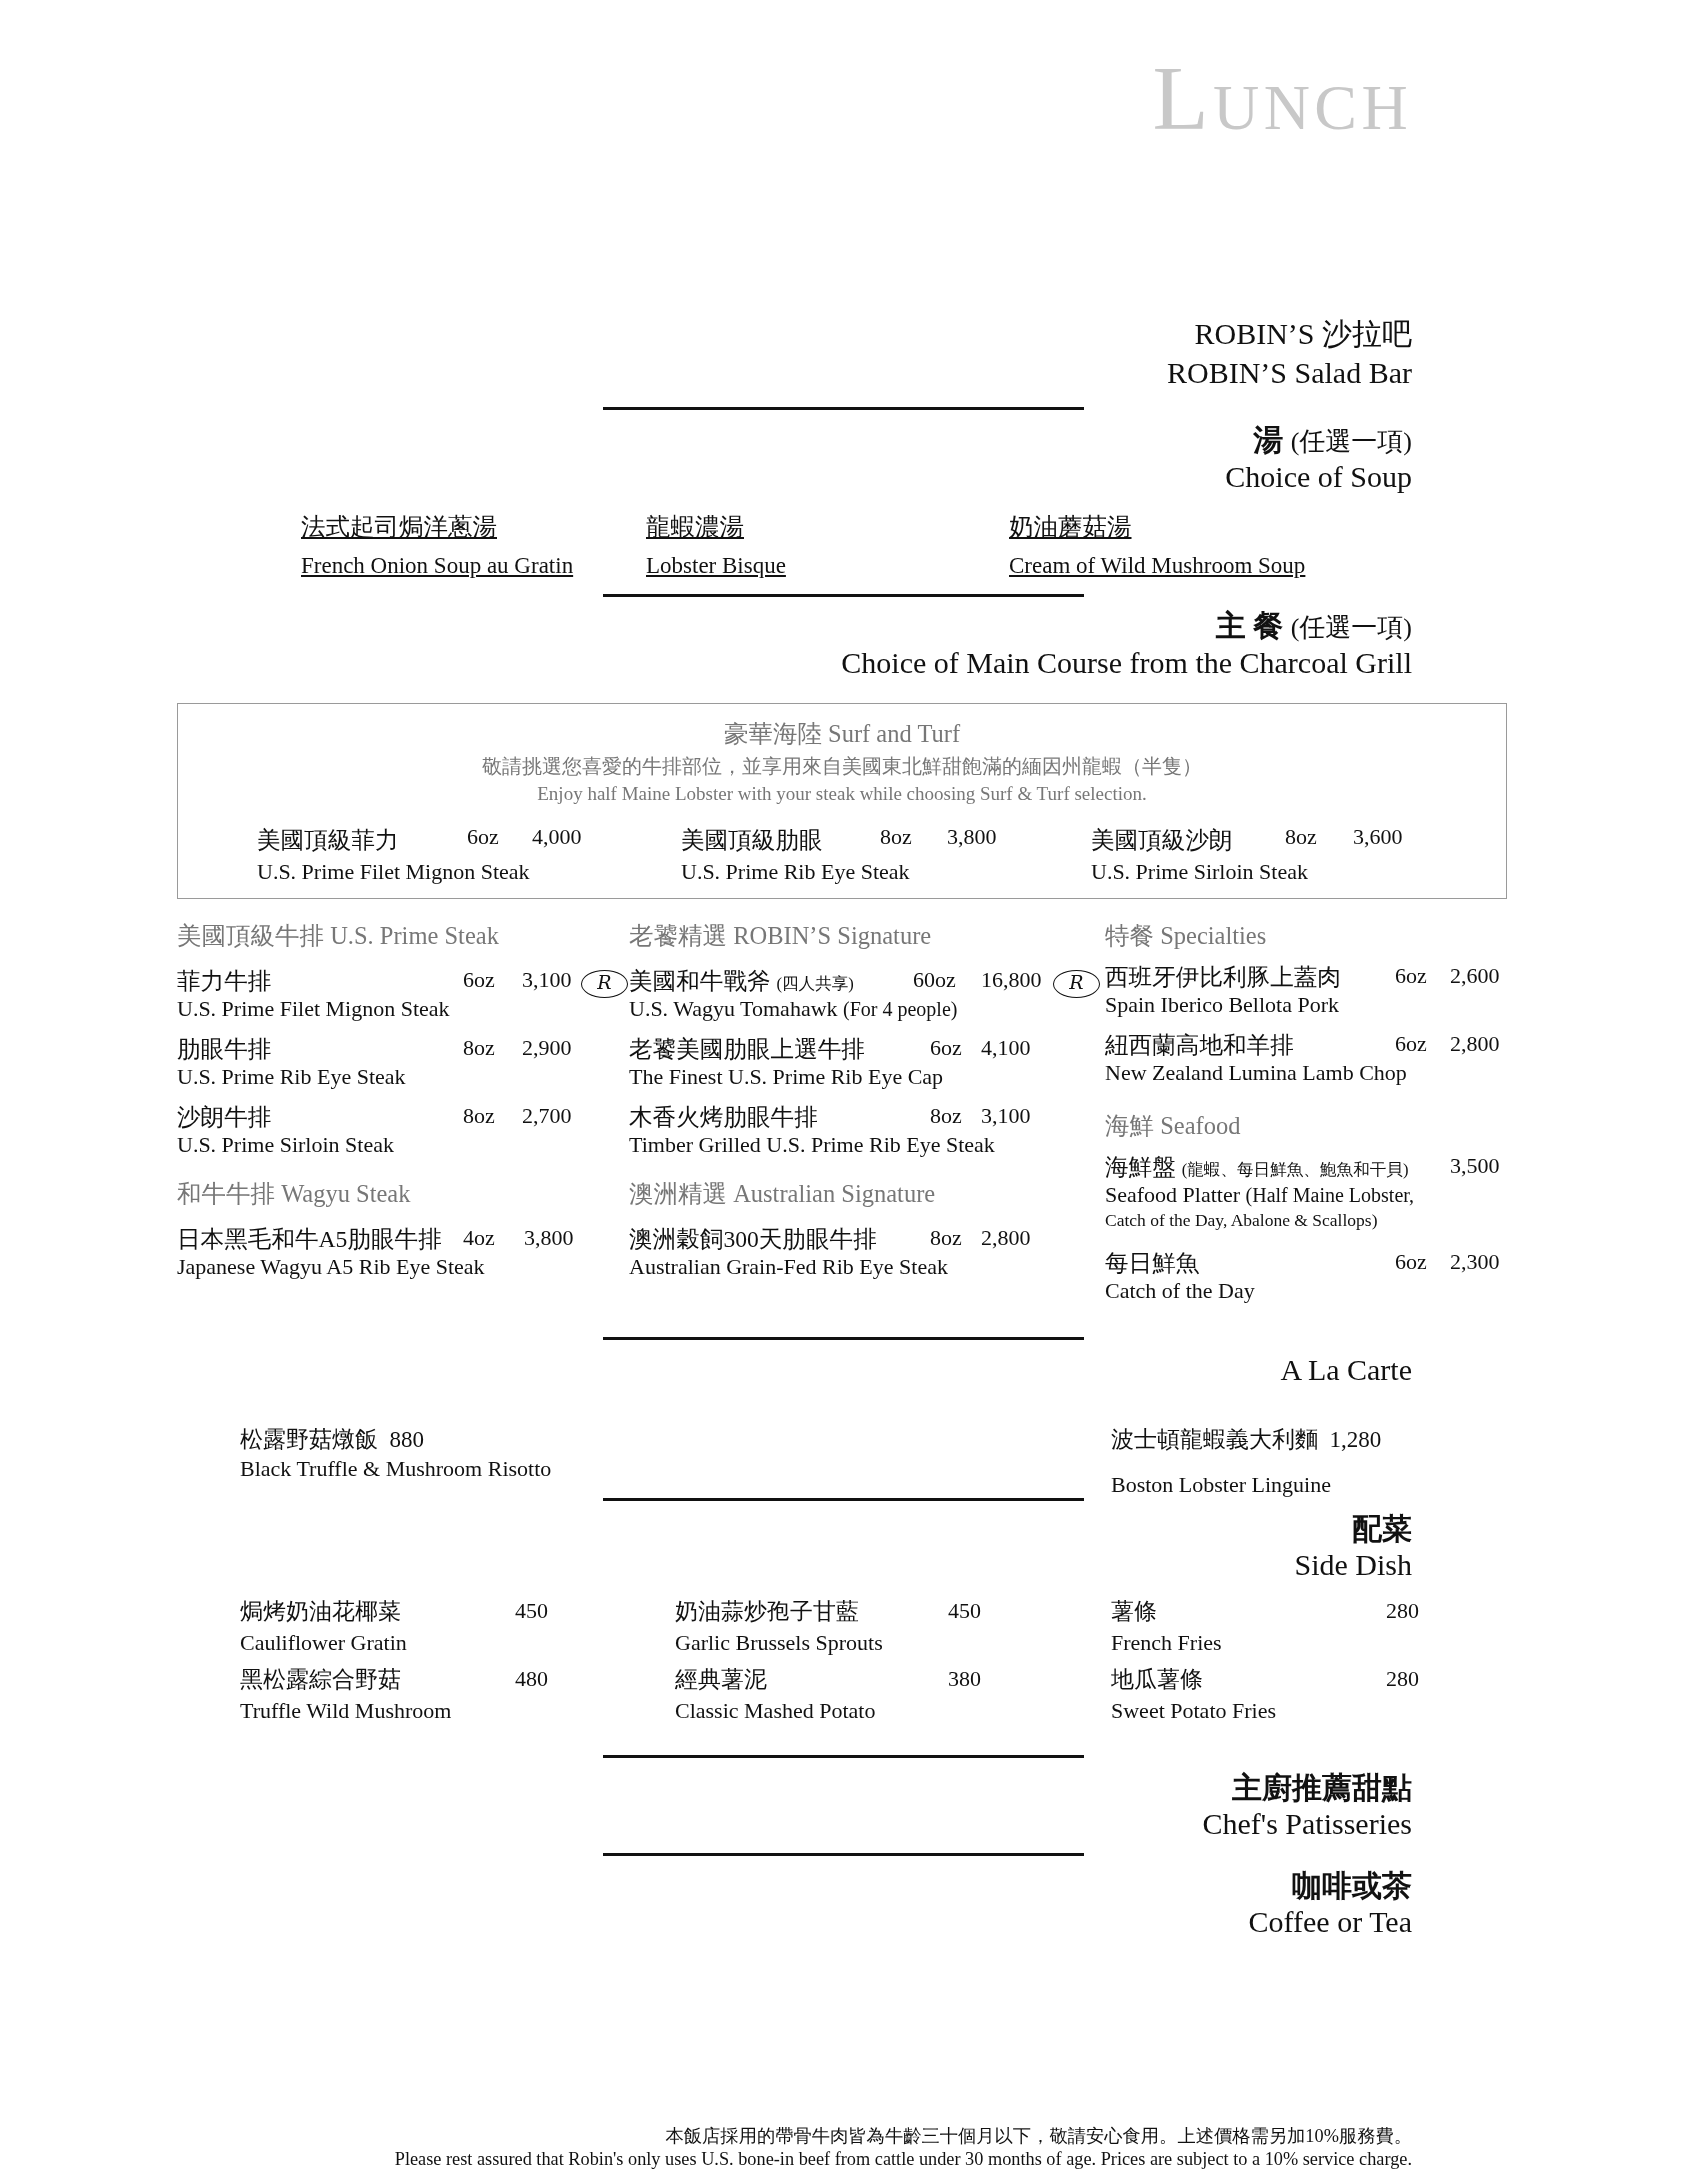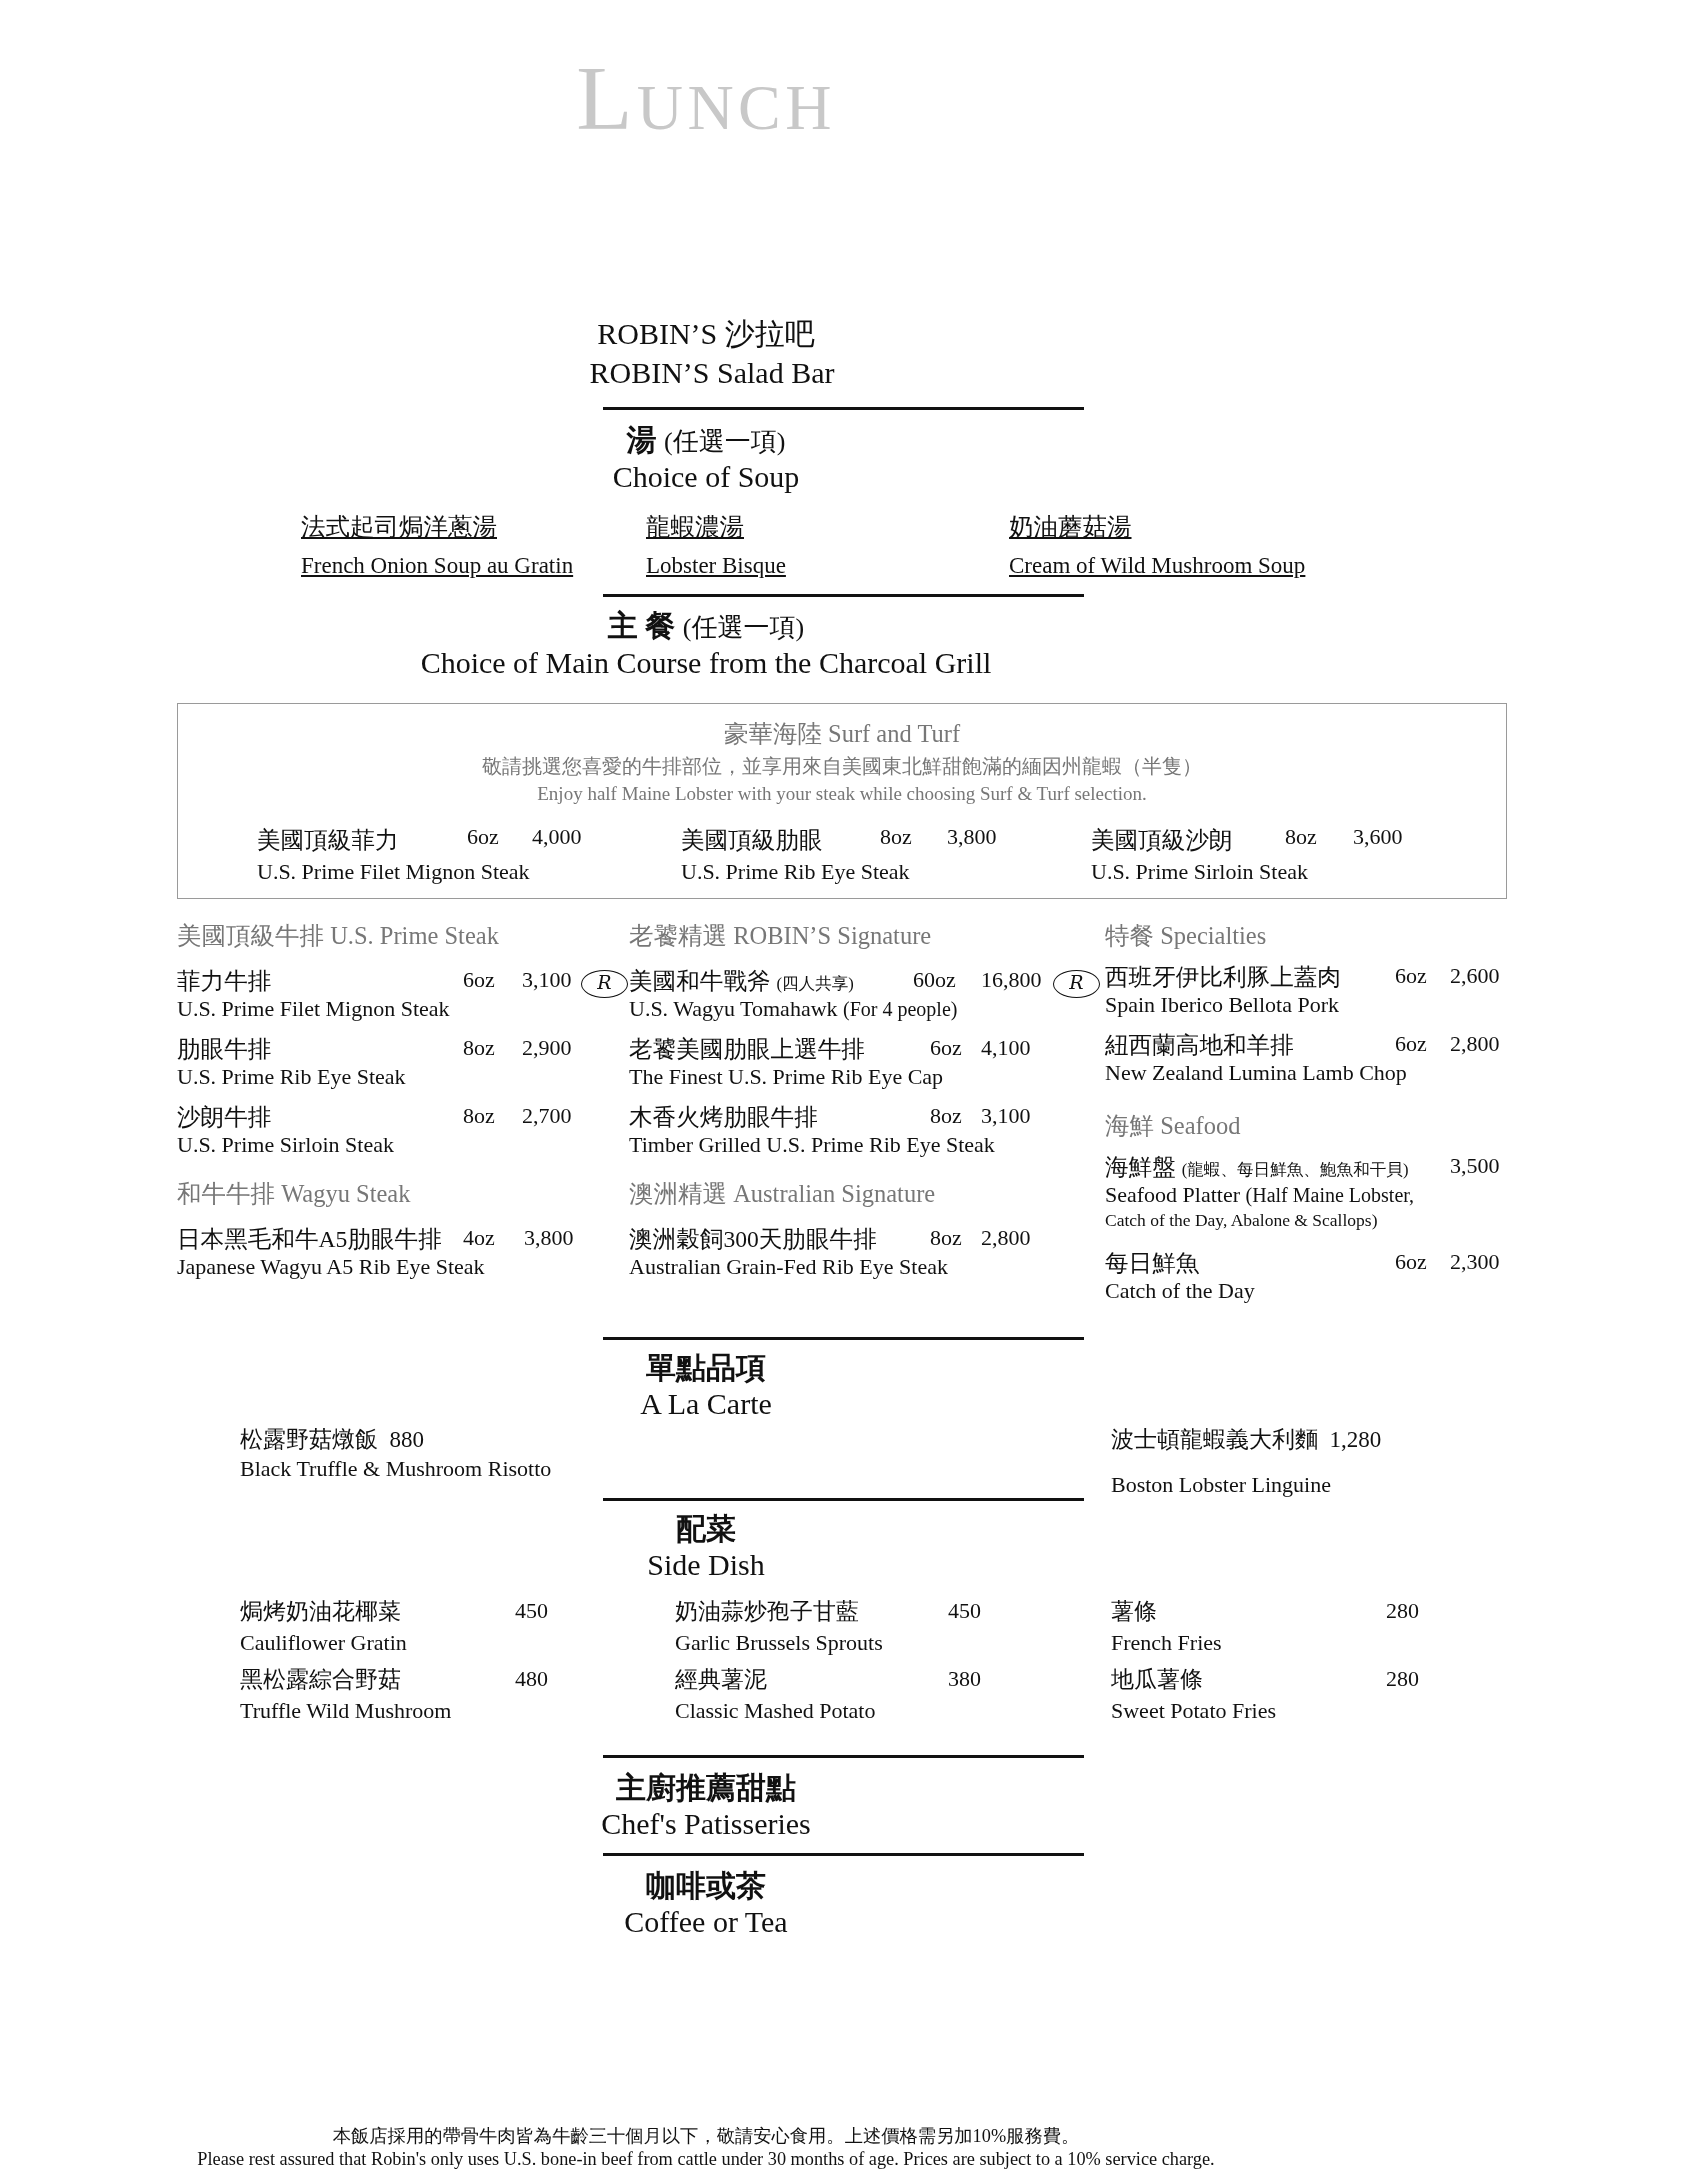--- a/index.html
+++ b/index.html
@@ -1,21 +1,21 @@
 <!DOCTYPE html>
 <html style="font-size:7px"><head>
 <meta charset="utf-8">
 <style>
   html, body { margin: 0; padding: 0; background: #ffffff; }
   body {
     width: 1688px; height: 2379px; position: relative; overflow: hidden;
     font-family: "Liberation Serif", "DejaVu Serif", serif; color: #111111;
   }
   .abs { position: absolute; }
-  .center { left: 0; width: 1412px; text-align: center; }
+  .center { left: 0; width: 1412px; text-align: right; }
   .title {
     top: 52px; font-size: 92px; color: #c8c8c8; letter-spacing: 4.4px;
     font-variant: small-caps; font-weight: normal; line-height: 1;
   }
   .h-zh { font-size: 30px; font-weight: bold; line-height: 1.15; }
   .h-zh .paren { font-weight: normal; font-size: 26px; }
   .h-en { font-size: 30px; line-height: 1.15; }
   .rule { position: absolute; left: 603px; width: 481px; height: 3.1px; background: #111; }
   .soup-col { position: absolute; text-align: left; width: 393px; text-decoration: underline; }
   .soup-zh { font-size: 24.5px; line-height: 1.3; }
@@ -197,21 +197,20 @@
 </div>
 <div class="item" style="left:1105px; top:1249px;">
   <div class="zh">每日鮮魚</div>
   <div class="en">Catch of the Day</div>
   <div class="oz" style="left:290px;">6oz</div>
   <div class="price" style="left:345px;">2,300</div>
 </div>
 
 <div class="rule" style="top:1337px;"></div>
 <div class="abs center" style="top:1351px;">
-  <div class="h-zh">單點品項</div>
   <div class="h-en" style="margin-top:1.7px;">A La Carte</div>
 </div>
 <div class="simple" style="left:240px; top:1426px;">
   <div class="zh"><span>松露野菇燉飯</span>&nbsp;&nbsp;<span>880</span></div>
   <div class="en" style="margin-top:0;">Black Truffle &amp; Mushroom Risotto</div>
 </div>
 <div class="simple" style="left:1111px; top:1426px;">
   <div class="zh"><span>波士頓龍蝦義大利麵</span>&nbsp;&nbsp;<span>1,280</span></div>
   <div class="en" style="margin-top:16px;">Boston Lobster Linguine</div>
 </div>

